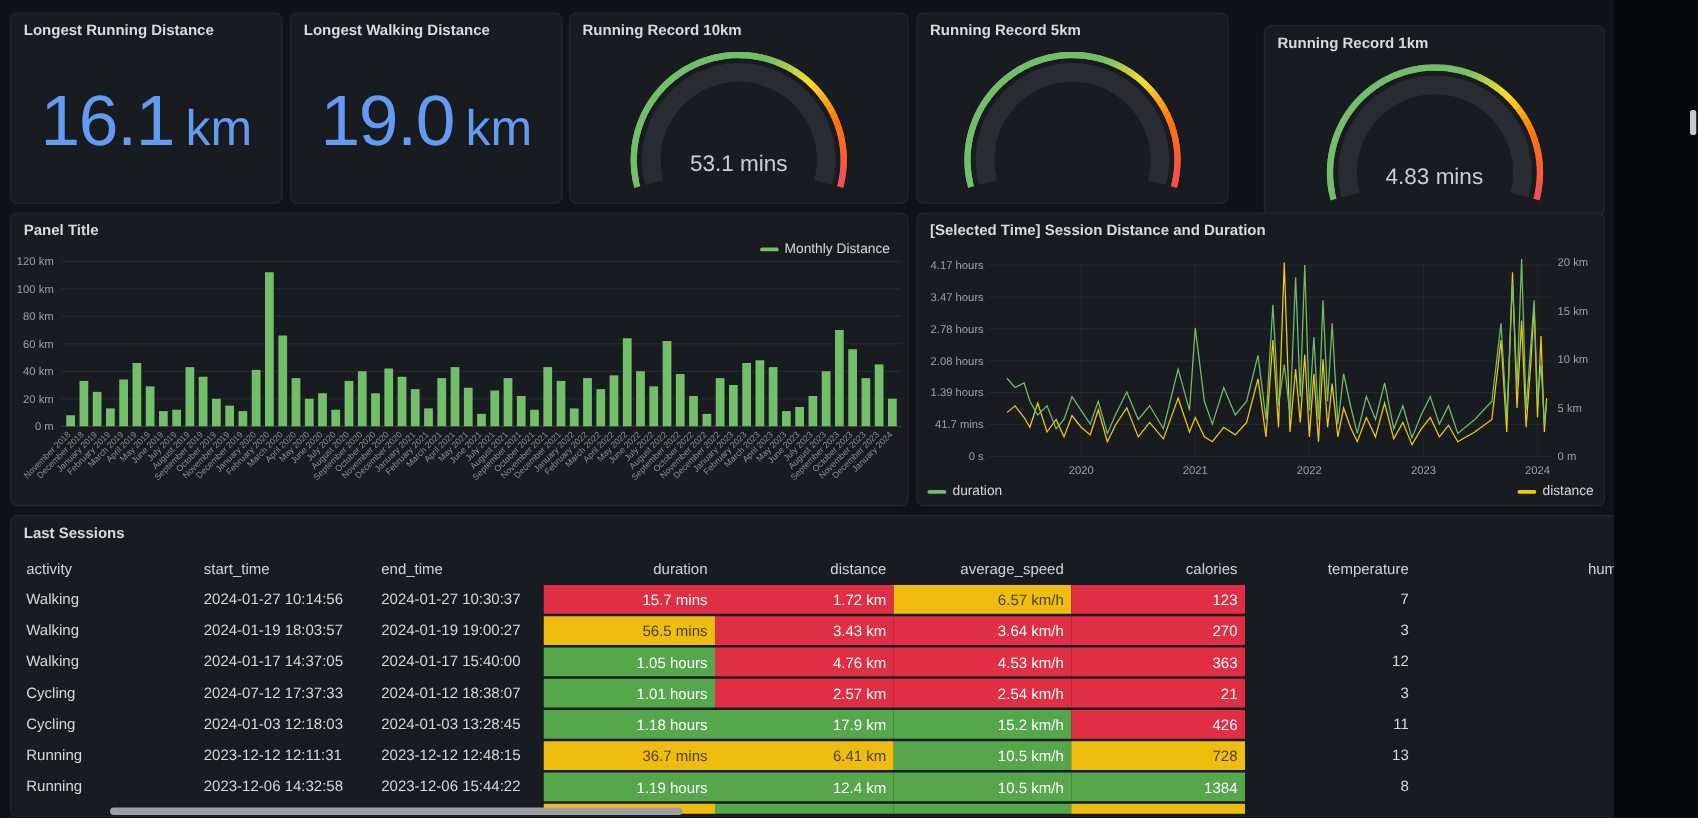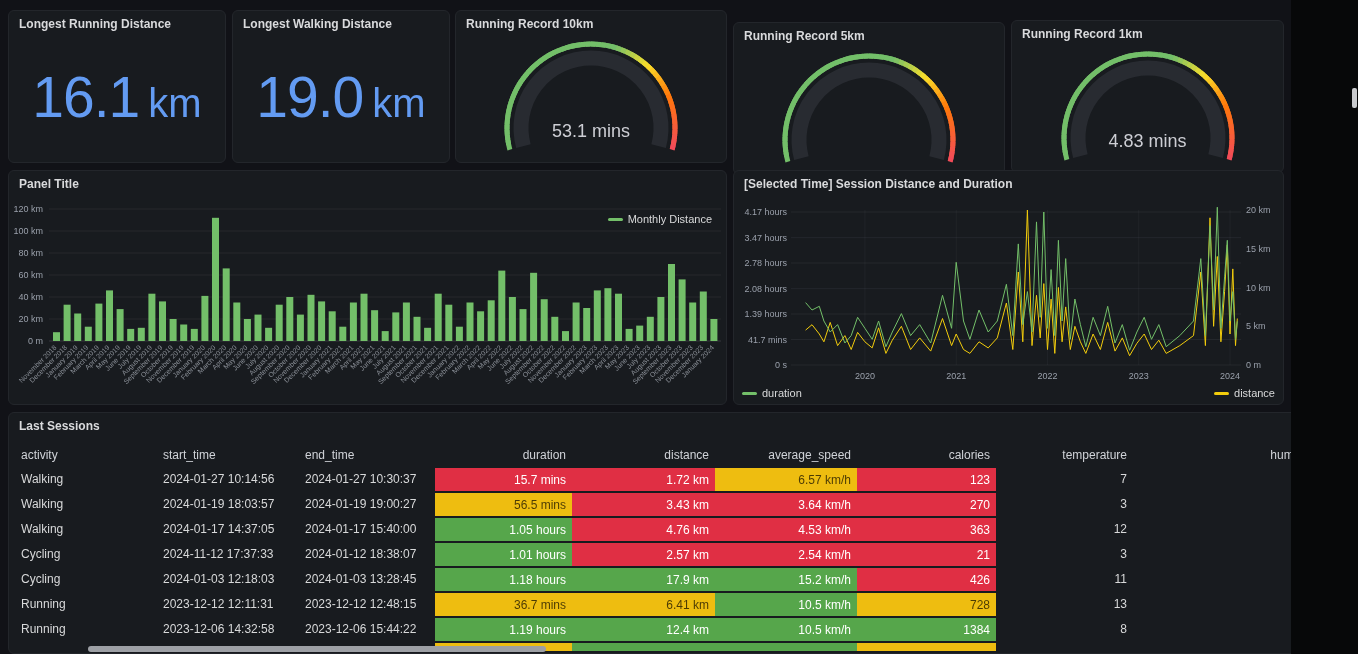--- a/index.html
+++ b/index.html
@@ -31,21 +31,21 @@
   .ar{text-align:right;}
   .cellbg{margin:1px 0;display:flex;align-items:center;justify-content:flex-end;padding-right:6px;font-size:12px;white-space:nowrap;}
   .c-red{background:#e02f44;color:#ffffff;}
   .c-yellow{background:#eebd10;color:rgba(30,22,0,0.78);}
   .c-green{background:#56a64b;color:#ffffff;}
   .t-row.partial{height:9px;overflow:hidden;}
   
   #p-stat1{left:8px;top:10px;width:218px;height:153px;}
   #p-stat2{left:232px;top:10px;width:218px;height:153px;}
   #p-g1{left:455px;top:10px;width:272px;height:153px;}
-  #p-g2{left:733px;top:22px;width:272px;height:153px;}
+  #p-g2{left:733px;top:10px;width:250px;height:153px;}
   #p-g3{left:1011px;top:20px;width:273px;height:153px;}
   #p-bar{left:8px;top:170px;width:719px;height:235px;}
   #p-line{left:733px;top:170px;width:551px;height:235px;}
   #p-table{left:8px;top:412px;width:1320px;height:242px;}
   #right-gutter{position:absolute;left:1291px;top:0;width:67px;height:654px;background:#070809;}
   #hscrollbar{position:absolute;left:88px;bottom:2px;width:458px;height:6px;border-radius:3px;background:#9da0a5;}
   #vscrollbar{position:absolute;right:1px;top:88px;width:5px;height:20px;border-radius:2px;background:#c9cacd;}
 </style>
 </head>
 <body>
@@ -270,21 +270,21 @@
         <path d="M 219.99 94.47 A 84 84 0 0 1 219.25 104.18" stroke="rgb(246,88,65)" stroke-width="5" fill="none"></path>
         <path d="M 219.74 99.59 A 84 84 0 0 1 218.41 109.24" stroke="rgb(245,84,73)" stroke-width="5" fill="none"></path>
         <path d="M 219.18 104.69 A 84 84 0 0 1 217.27 114.24" stroke="rgb(244,80,81)" stroke-width="5" fill="none"></path>
         <path d="M 218.31 109.75 A 84 84 0 0 1 217.14 114.74" stroke="rgb(243,75,88)" stroke-width="5" fill="none"></path>
       </svg>
     <div class="gauge-value">4.83 mins</div>
   </div>
 
   <div class="panel" id="p-bar">
     <div class="panel-title">Panel Title</div>
-    <div class="legend-item" style="top:42px;right:14px;">
+    <div class="legend-item" style="top:22px;right:14px;">
       <span class="legend-dash lg-green"></span>
       <span>Monthly Distance</span>
     </div>
     <svg id="bar-svg" class="chart-svg" width="719" height="209" viewBox="0 0 719 209">
         <line x1="40" y1="144" x2="712" y2="144" stroke="rgba(204,204,220,0.16)" stroke-width="1"></line>
         <text x="34" y="147" text-anchor="end" class="axis-label">0 m</text>
         <line x1="40" y1="122" x2="712" y2="122" stroke="rgba(204,204,220,0.08)" stroke-width="1"></line>
         <text x="34" y="125" text-anchor="end" class="axis-label">20 km</text>
         <line x1="40" y1="100" x2="712" y2="100" stroke="rgba(204,204,220,0.08)" stroke-width="1"></line>
         <text x="34" y="103" text-anchor="end" class="axis-label">40 km</text>
@@ -512,21 +512,21 @@
           <div class="td">2024-01-17 15:40:00</div>
           <div class="cellbg c-green">1.05 hours</div>
           <div class="cellbg c-red">4.76 km</div>
           <div class="cellbg c-red">4.53 km/h</div>
           <div class="cellbg c-red">363</div>
           <div class="td ar">12</div>
           <div class="td ar">93</div>
         </div>
         <div class="t-row">
           <div class="td">Cycling</div>
-          <div class="td">2024-11-12 17:37:33</div>
+          <div class="td">2024-07-12 17:37:33</div>
           <div class="td">2024-01-12 18:38:07</div>
           <div class="cellbg c-green">1.01 hours</div>
           <div class="cellbg c-red">2.57 km</div>
           <div class="cellbg c-red">2.54 km/h</div>
           <div class="cellbg c-red">21</div>
           <div class="td ar">3</div>
           <div class="td ar">86</div>
         </div>
         <div class="t-row">
           <div class="td">Cycling</div>

